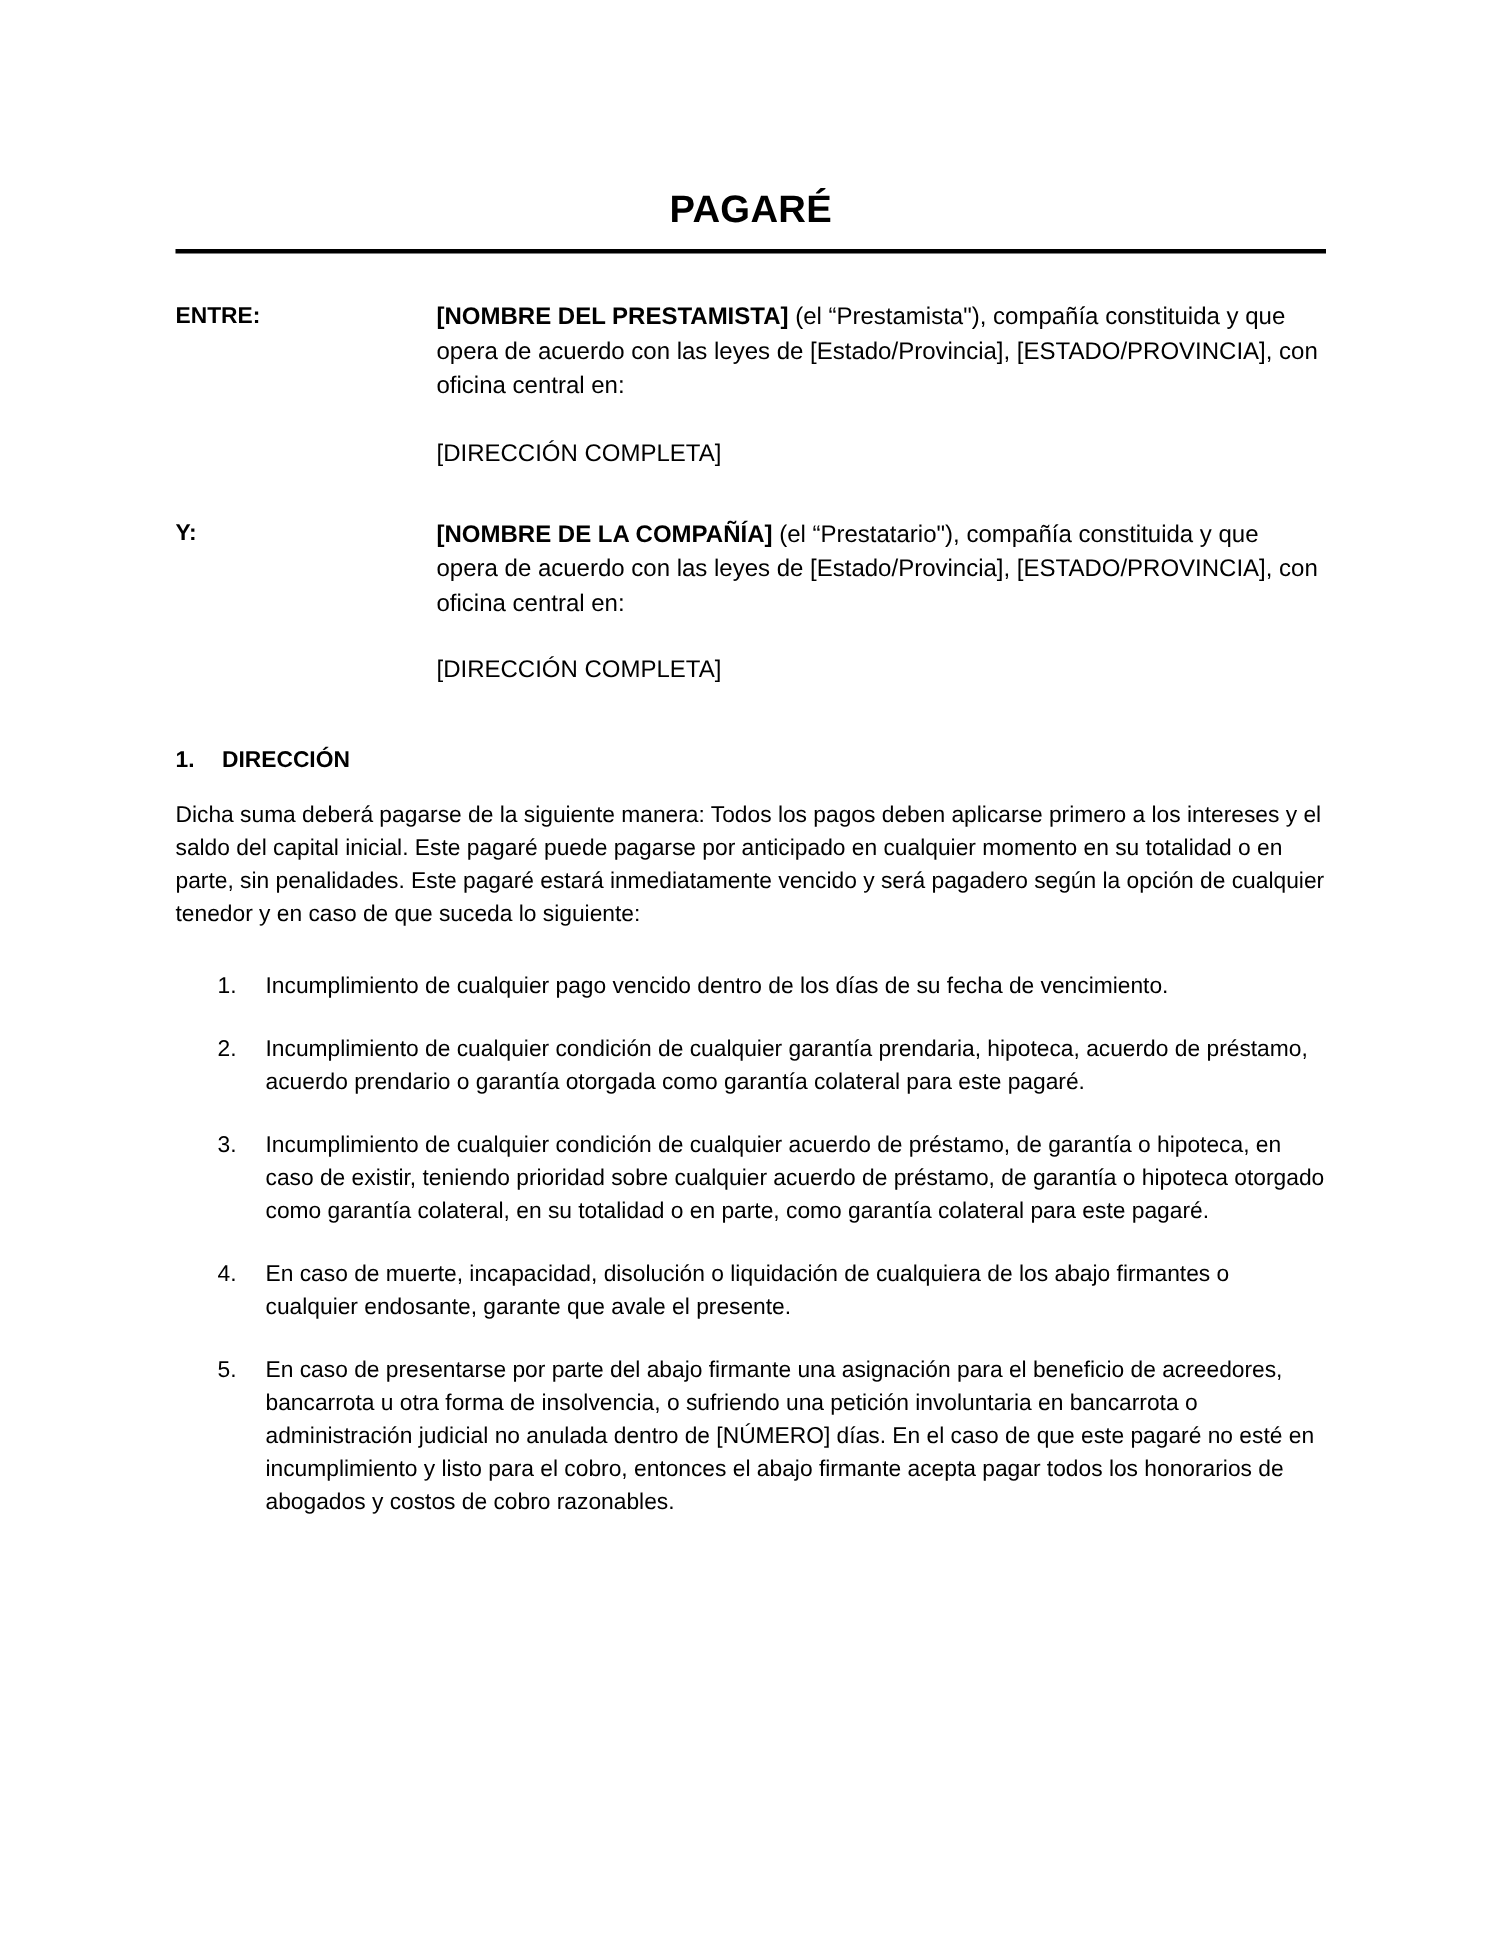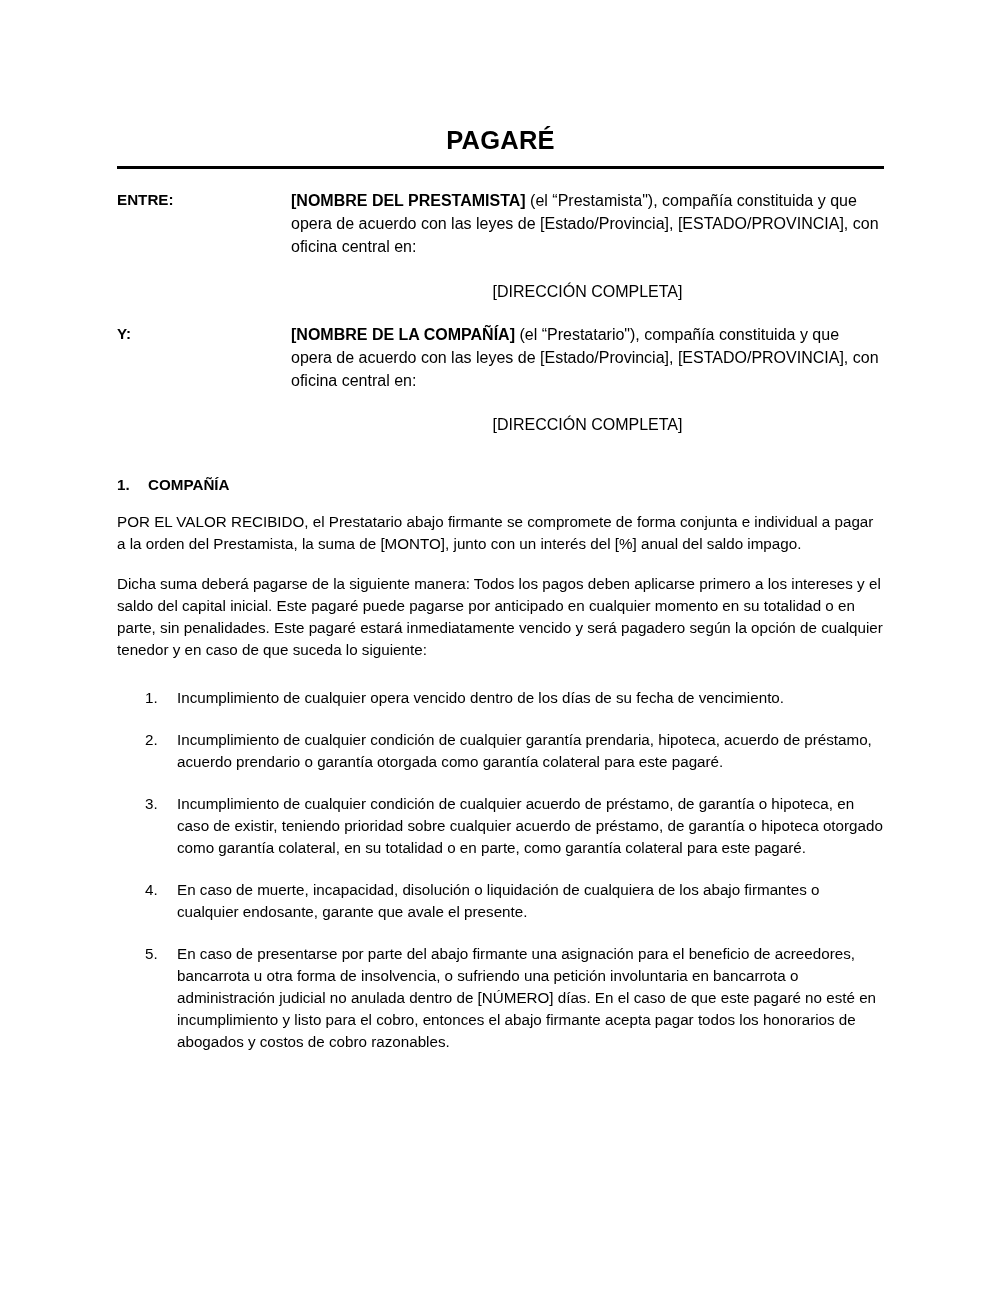--- a/index.html
+++ b/index.html
@@ -48,39 +48,38 @@
     font-size: 15.2px;
     line-height: 1.45;
     margin: 0;
     padding-top: 38px;
   }
 
   
   .party {
     display: flex;
     align-items: flex-start;
-    margin-top: 20px;
+    margin-top: 31px;
   }
   .party-label {
     flex: 0 0 174px;
     font-size: 15.2px;
     font-weight: bold;
     line-height: 1.45;
   }
   .party-body {
     flex: 1 1 auto;
     font-size: 16px;
     line-height: 1.45;
   }
   .party-body .strong {
     font-weight: bold;
   }
   .party-address {
     margin-top: 21px;
-    text-align: center;
   }
 
   
   .section-heading {
     display: flex;
     align-items: baseline;
     font-size: 15.2px;
     font-weight: bold;
     margin-top: 39px;
   }
@@ -172,31 +171,30 @@
     <div class="party">
       <div class="party-label">Y:</div>
       <div class="party-body">
         <span class="strong">[NOMBRE DE LA COMPAÑÍA]</span><span> (el “Prestatario"), compañía constituida y que opera de acuerdo con las leyes de [Estado/Provincia], [ESTADO/PROVINCIA], con oficina central en:</span>
         <div class="party-address">[DIRECCIÓN COMPLETA]</div>
       </div>
     </div>
 
     <div class="section-heading">
       <span class="section-num">1.</span>
-      <span>COMPAÑÍA</span>
-    </div>
-
-    <p class="para">POR EL VALOR RECIBIDO, el Prestatario abajo firmante se compromete de forma conjunta e individual a pagar a la orden del Prestamista, la suma de [MONTO], junto con un interés del [%] anual del saldo impago.</p>
+      <span>DIRECCIÓN</span>
+    </div>
+
 
     <p class="para">Dicha suma deberá pagarse de la siguiente manera: Todos los pagos deben aplicarse primero a los intereses y el saldo del capital inicial. Este pagaré puede pagarse por anticipado en cualquier momento en su totalidad o en parte, sin penalidades. Este pagaré estará inmediatamente vencido y será pagadero según la opción de cualquier tenedor y en caso de que suceda lo siguiente:</p>
 
     <ol class="numlist list-top">
       <li>
         <span class="li-num">1.</span>
-        <span class="li-text">Incumplimiento de cualquier opera vencido dentro de los días de su fecha de vencimiento.</span>
+        <span class="li-text">Incumplimiento de cualquier pago vencido dentro de los días de su fecha de vencimiento.</span>
       </li>
       <li>
         <span class="li-num">2.</span>
         <span class="li-text">Incumplimiento de cualquier condición de cualquier garantía prendaria, hipoteca, acuerdo de préstamo, acuerdo prendario o garantía otorgada como garantía colateral para este pagaré.</span>
       </li>
       <li>
         <span class="li-num">3.</span>
         <span class="li-text">Incumplimiento de cualquier condición de cualquier acuerdo de préstamo, de garantía o hipoteca, en caso de existir, teniendo prioridad sobre cualquier acuerdo de préstamo, de garantía o hipoteca otorgado como garantía colateral, en su totalidad o en parte, como garantía colateral para este pagaré.</span>
       </li>
       <li>

